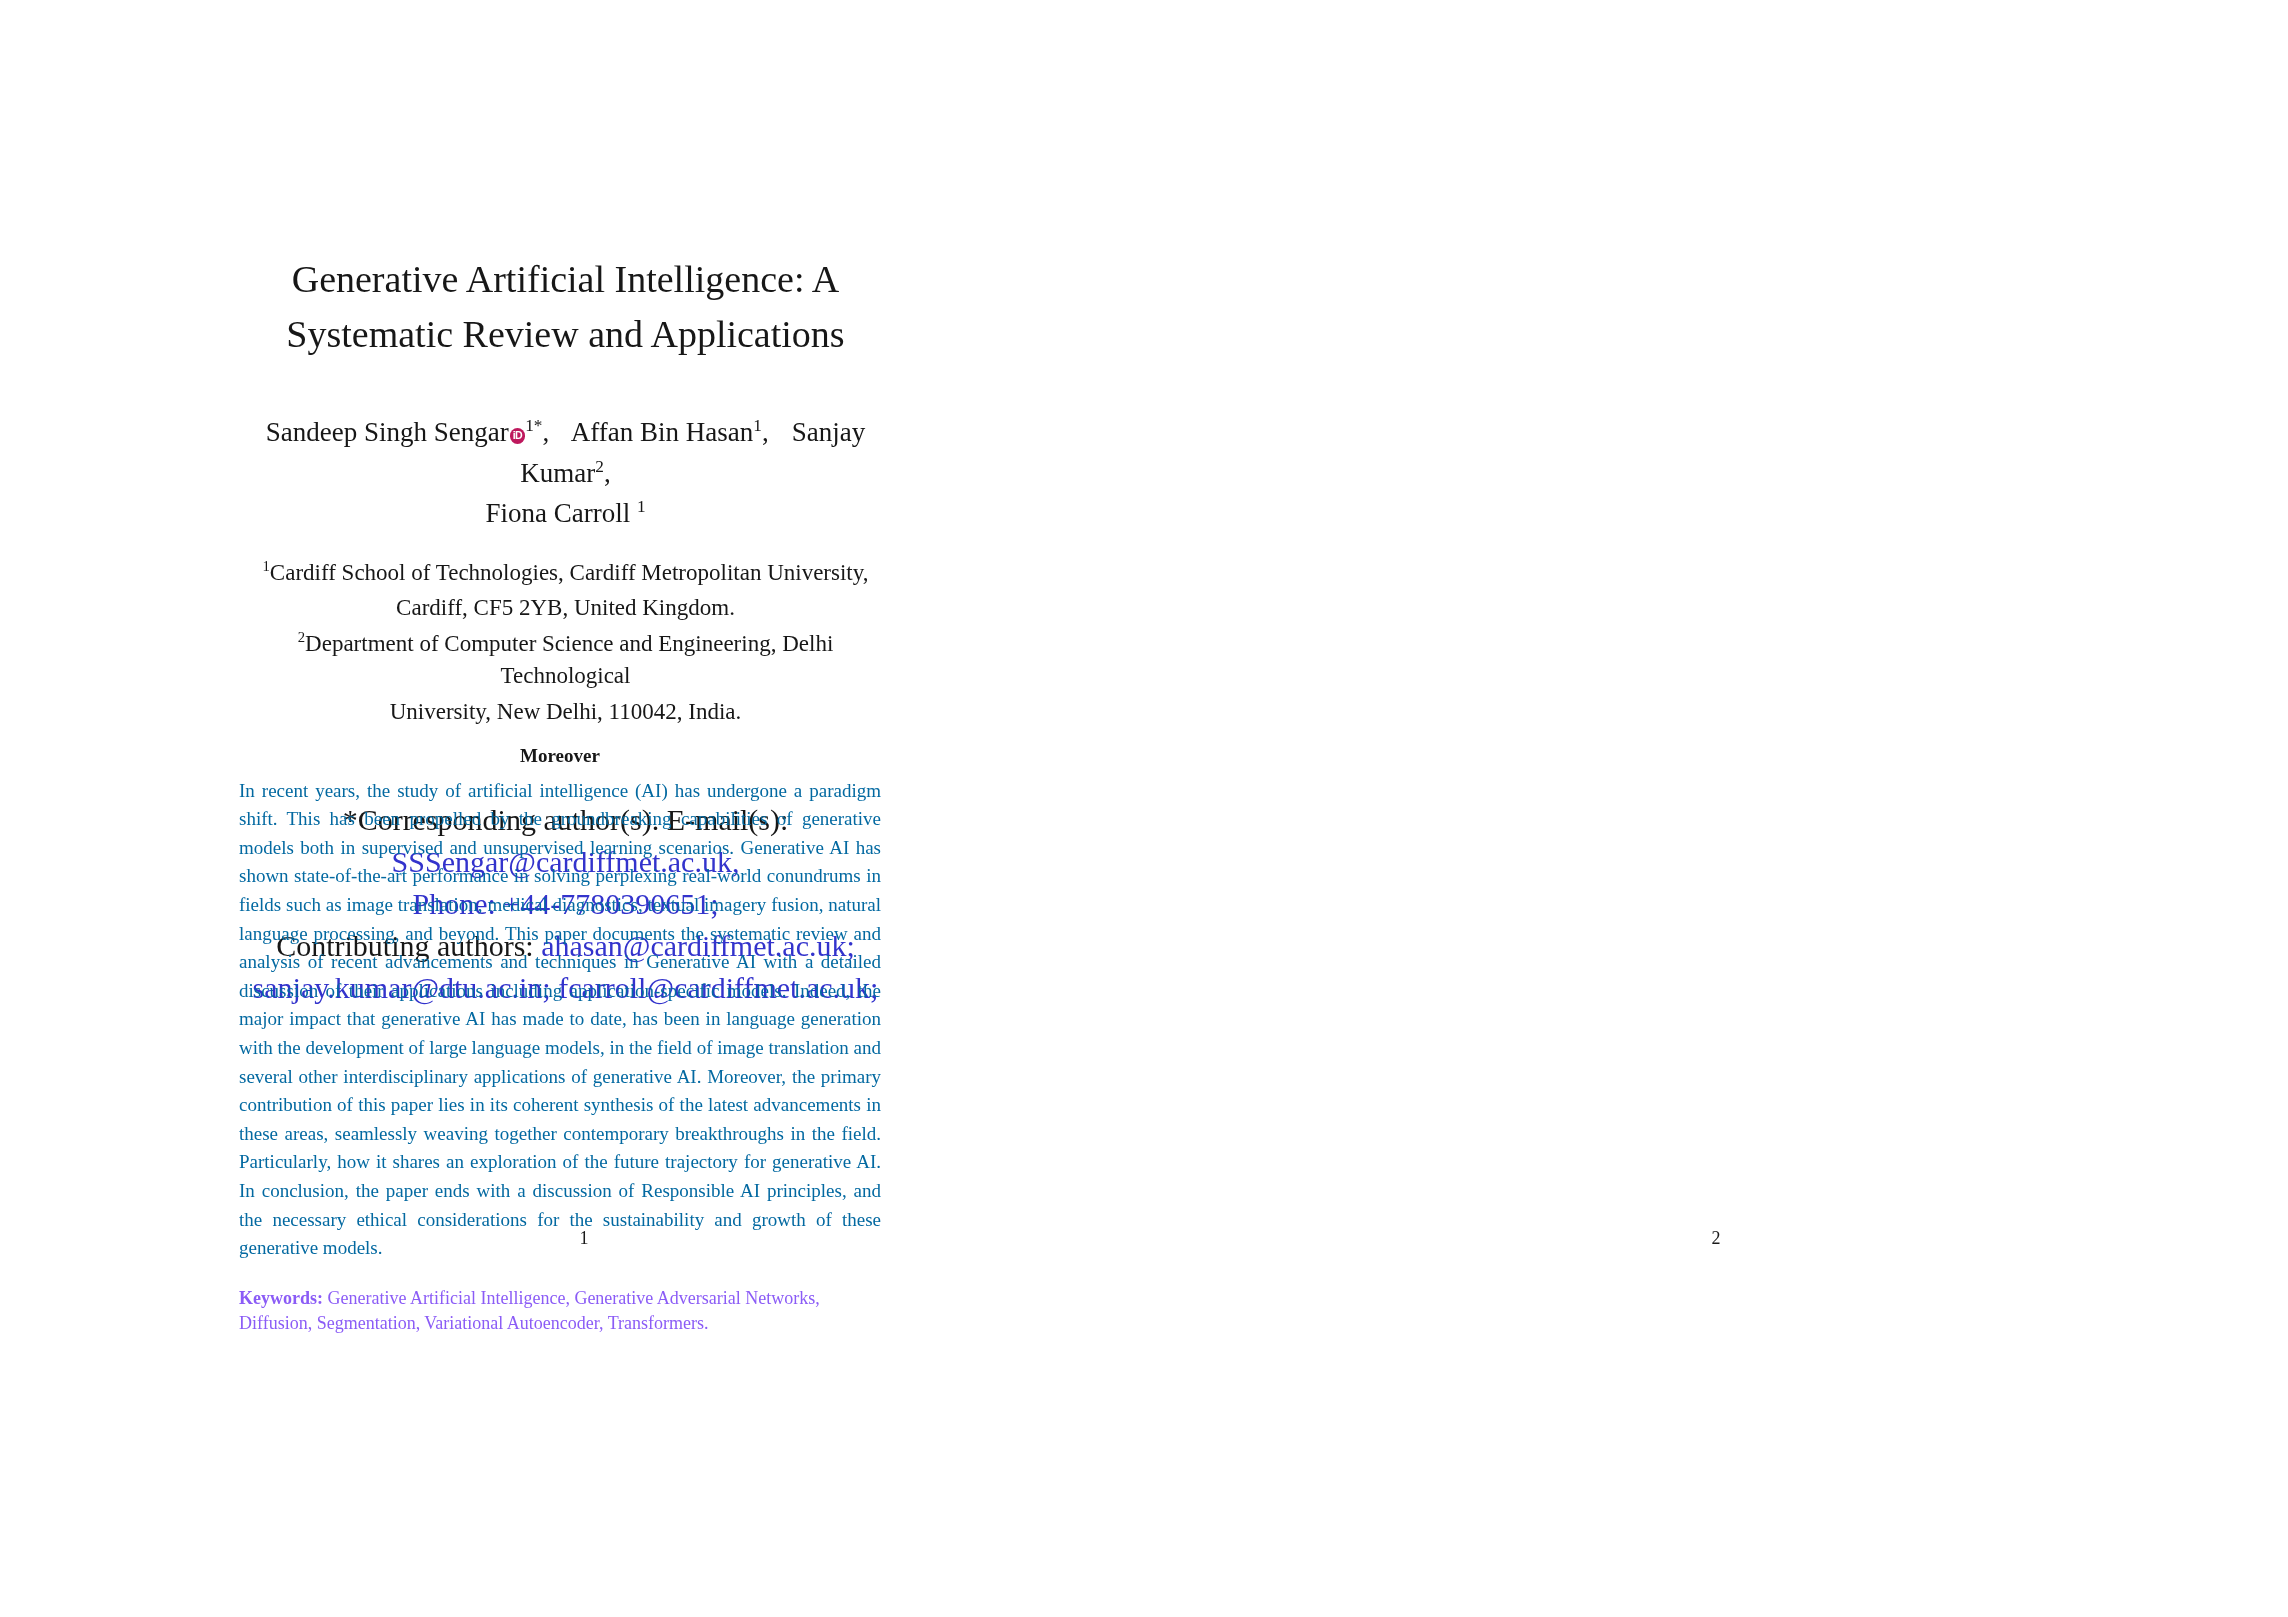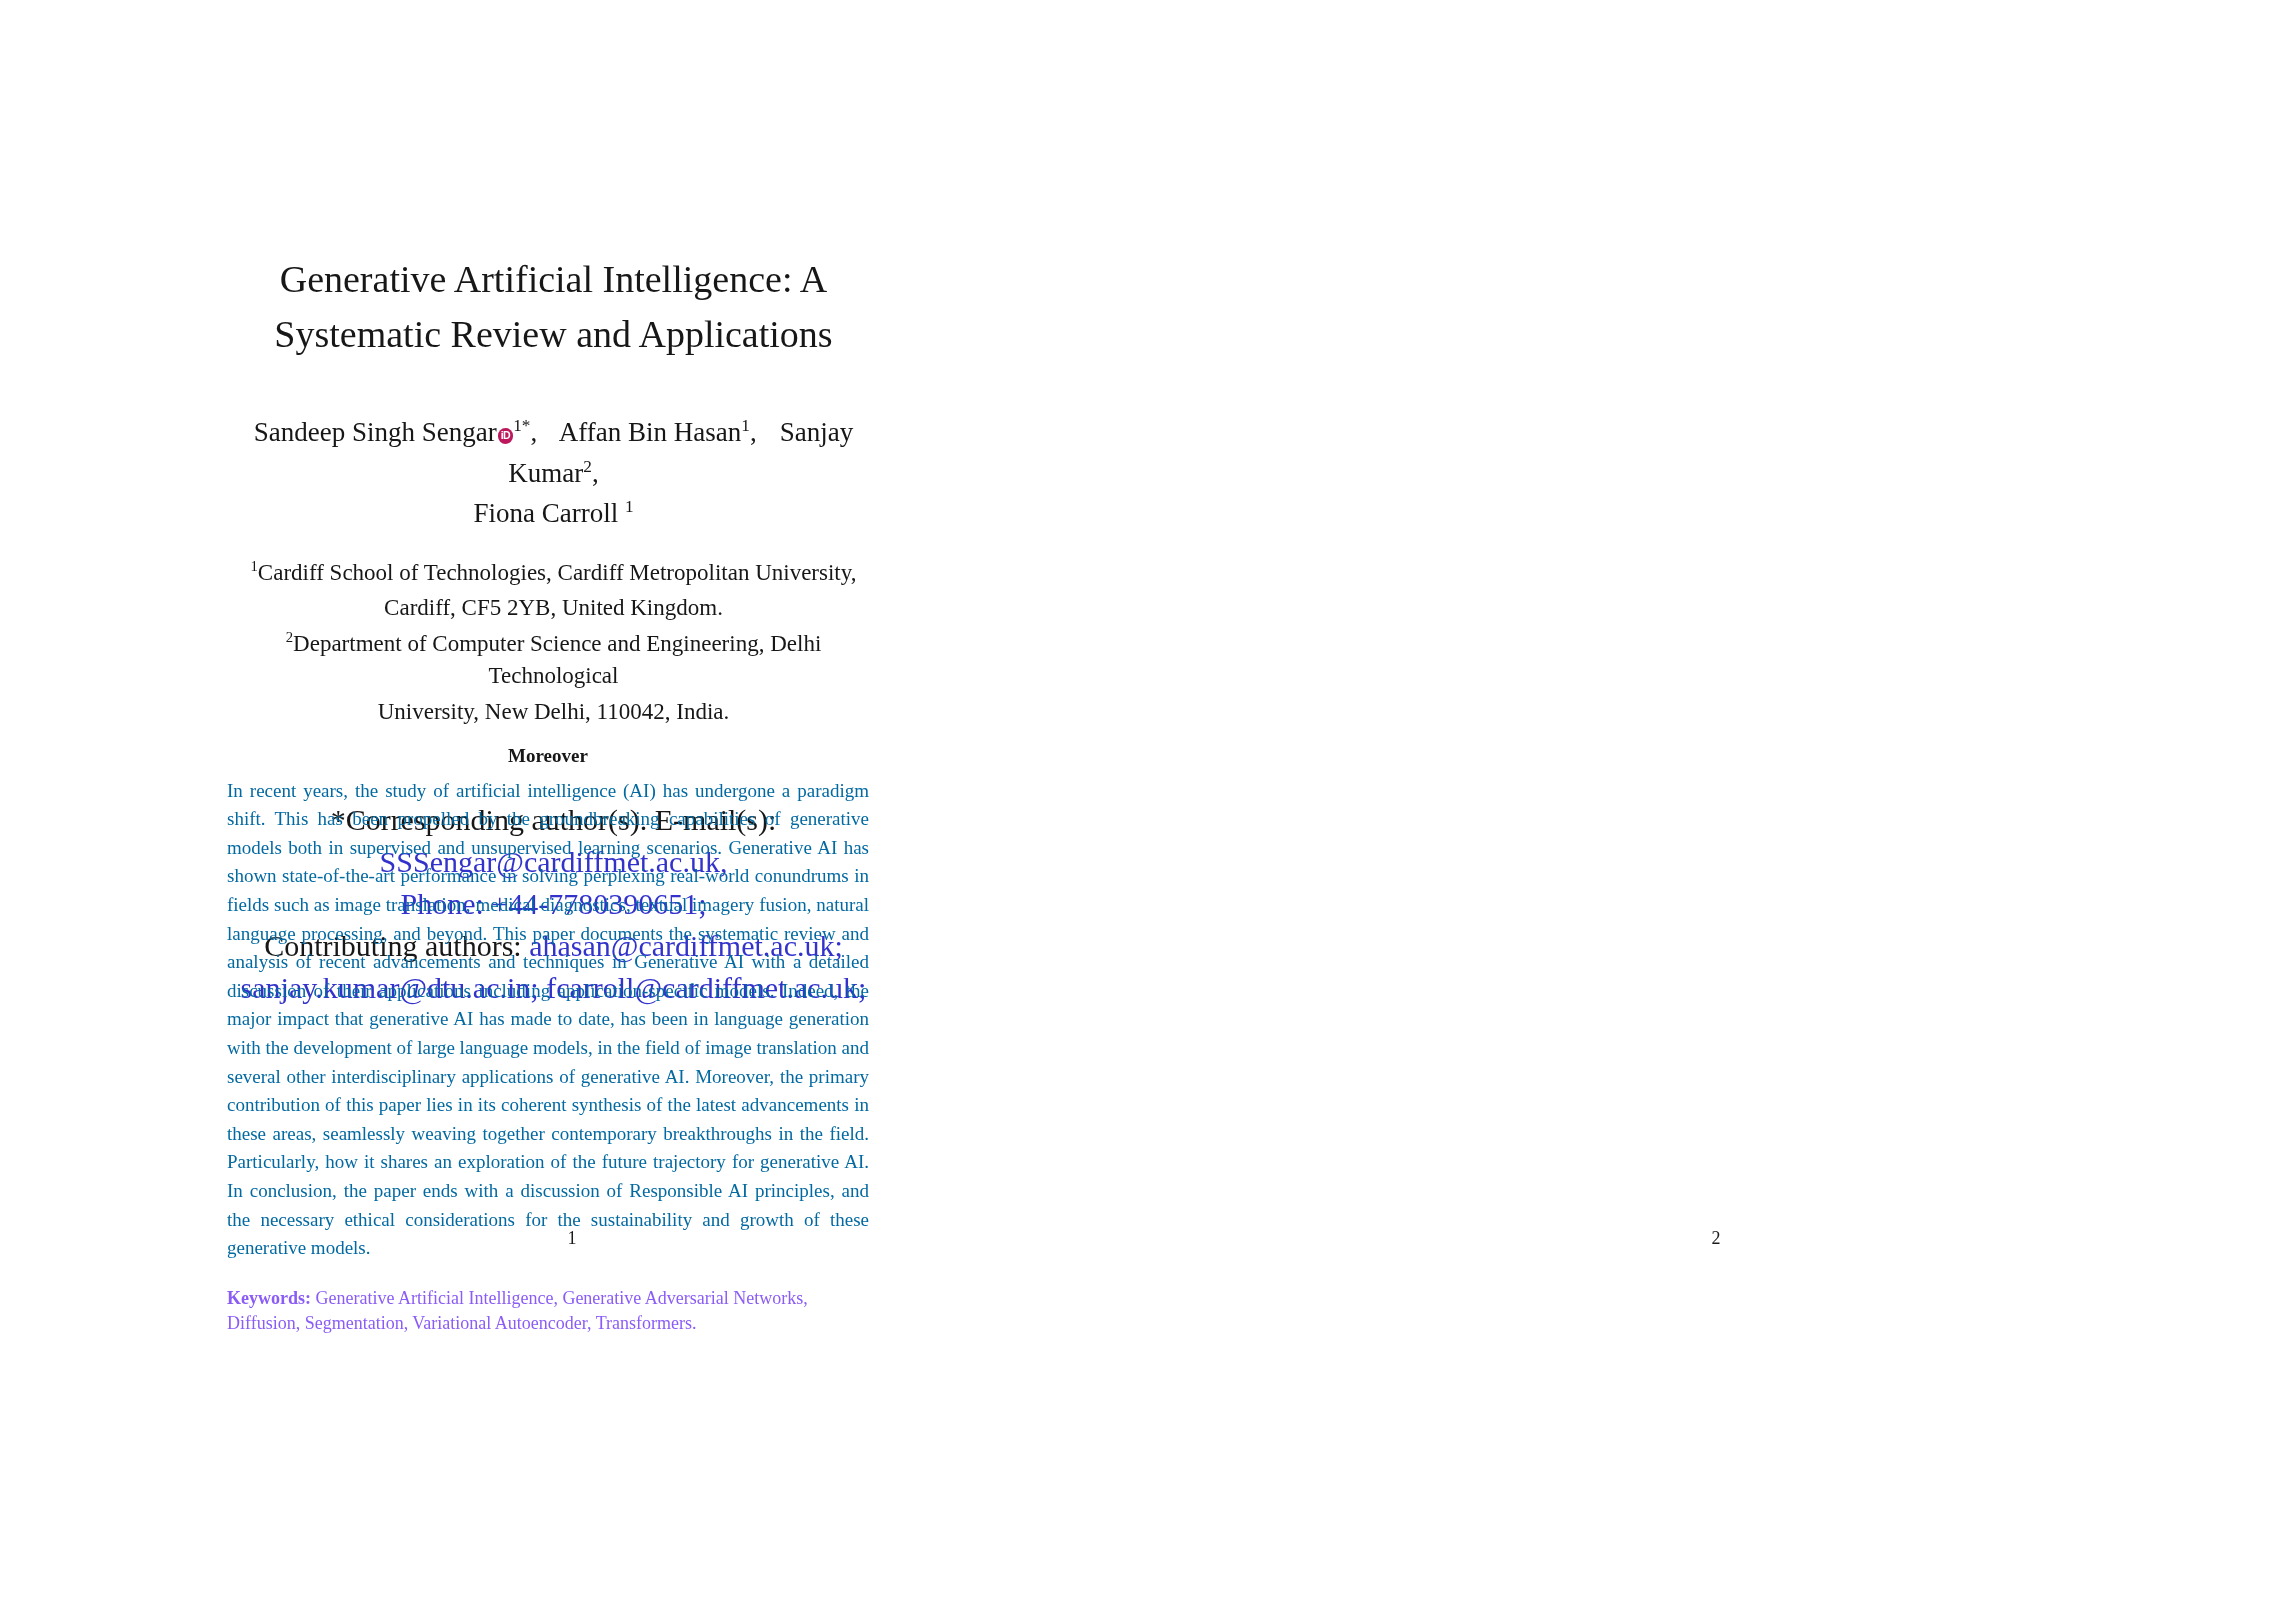--- a/index.html
+++ b/index.html
@@ -40,21 +40,21 @@
   }
 
   
   .page {
     position: absolute;
     top: 0;
     width: 1144px;
     height: 1249px;
     background: #ffffff;
   }
-  #page-1 { left: 0px; }
+  #page-1 { left: 12px; }
   #page-2 { left: 1144px; }
 
   .page-body {
     position: absolute;
     top: 0;
     left: 0;
     right: 0;
     bottom: 0;
   }
 

